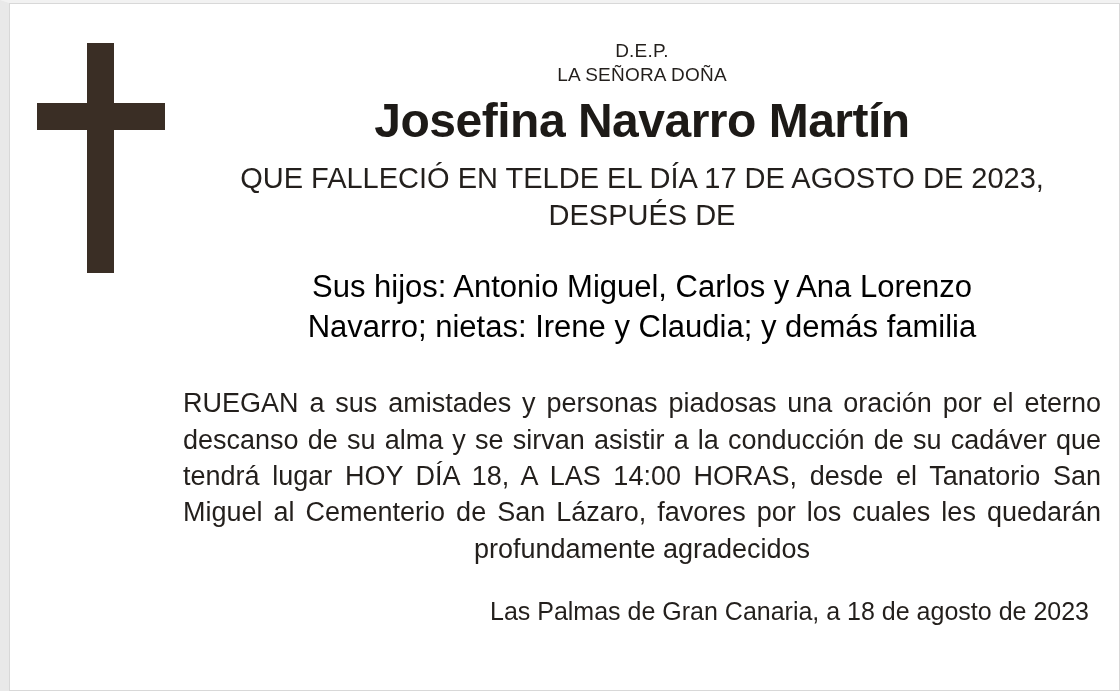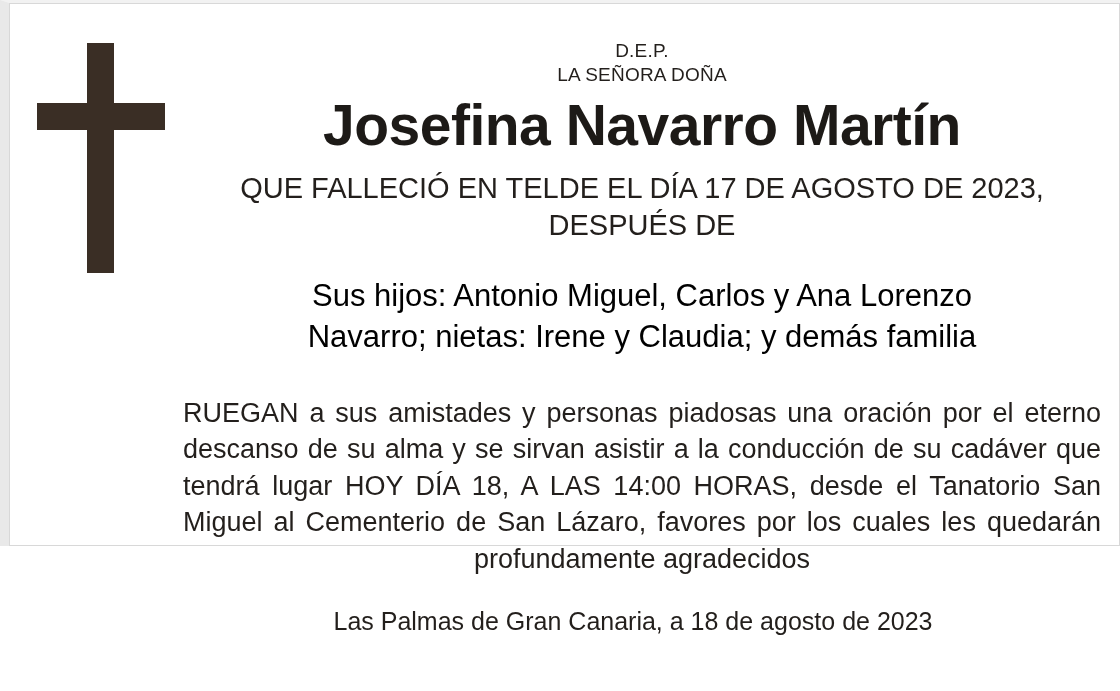--- a/index.html
+++ b/index.html
@@ -11,21 +11,21 @@
     height: 691px;
     background: #ffffff;
     font-family: "Liberation Sans", sans-serif;
     color: #231f1c;
     overflow: hidden;
   }
 
   .obituary {
     position: relative;
     width: 1120px;
-    height: 546px;
+    height: 691px;
     box-sizing: border-box;
     background: #ffffff;
     border-left: 9px solid #e9e9e9;
     border-top: 3px solid #f2f2f2;
   }
 
   
   .obituary::after {
     content: "";
     position: absolute;
@@ -73,21 +73,21 @@
     line-height: 1.25;
     letter-spacing: 0.2px;
     color: #231f1c;
   }
   .dep .line2 {
     display: block;
   }
 
   .name {
     margin-top: 8px;
-    font-size: 57px;
+    font-size: 48px;
     font-weight: bold;
     letter-spacing: -0.5px;
     line-height: 1.08;
     color: #1d1a17;
   }
 
   .died {
     margin-top: 14px;
     font-size: 29px;
     line-height: 1.28;
@@ -112,20 +112,21 @@
     padding: 0 6px;
     color: #231f1c;
   }
   .body-text .strong {
     font-weight: normal;
   }
 
   .place-date {
     margin-top: 30px;
     font-size: 25px;
+    text-align: right;
     padding-right: 18px;
     color: #231f1c;
   }
 </style>
 </head>
 <body>
 
 <div class="obituary">
 
   <div class="cross">

